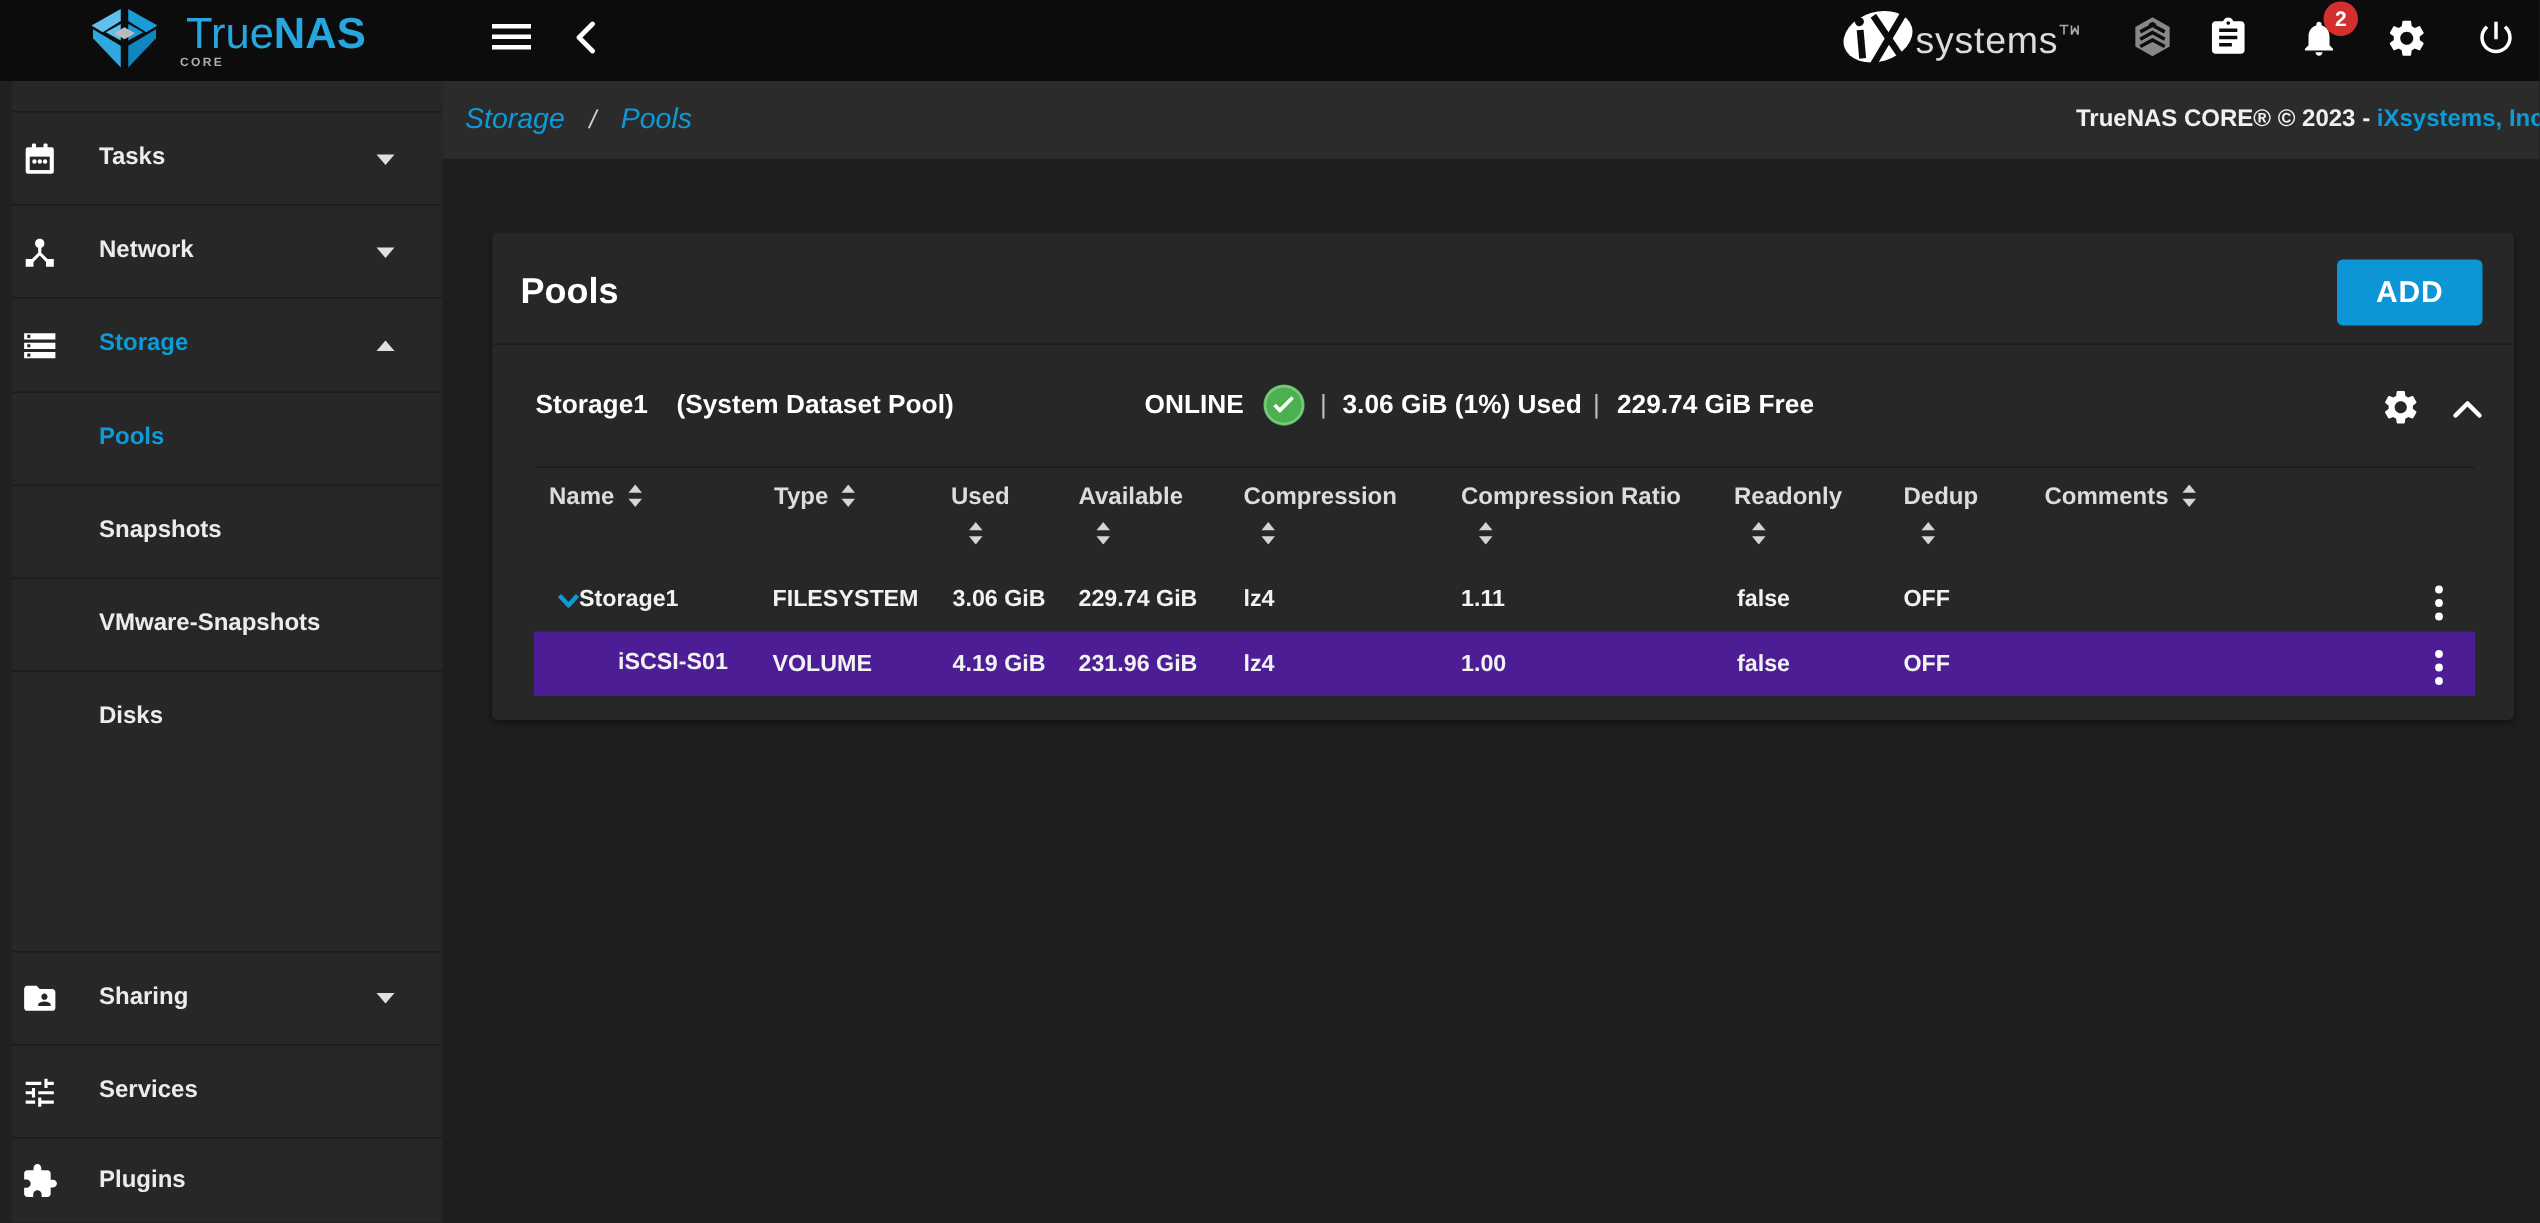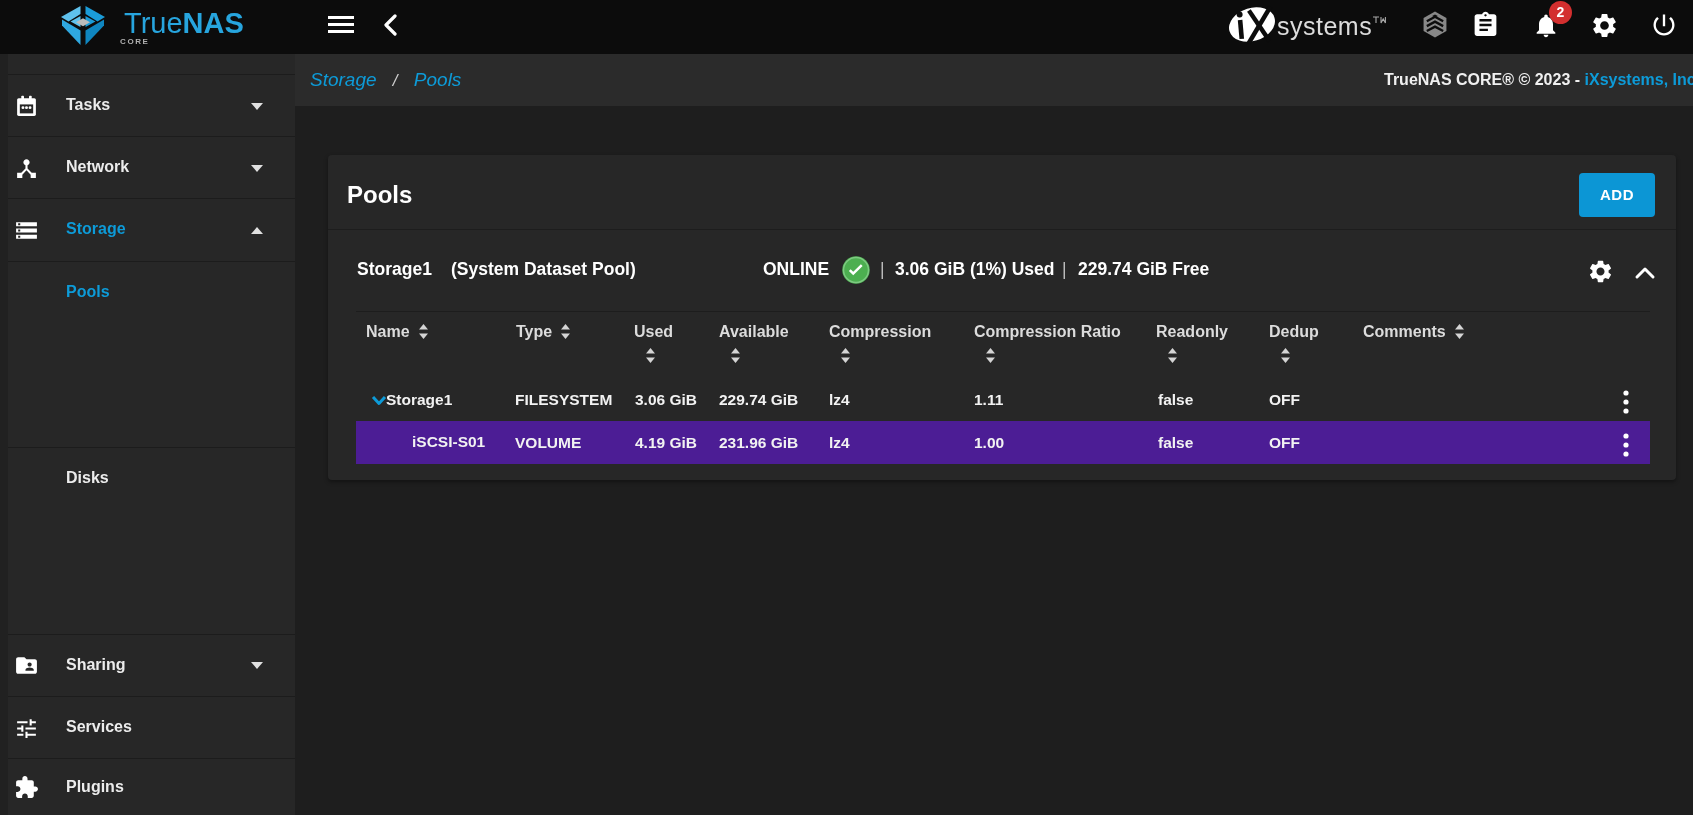--- a/index.html
+++ b/index.html
@@ -25,22 +25,22 @@
 #crumb { position:absolute; left:295px; top:54px; width:1398px; height:52px; background:#2b2b2b; z-index:10; overflow:hidden; }
 #crumb .bc { position:absolute; left:15px; top:15px; font-size:19px; color:#0d9bd8;font-style:italic; }
 #crumb .bc .sep { color:#cfcfcf; padding:0 11px; font-size:17px; }
 #crumb .cr { position:absolute; top:17px; left:1089px; font-size:16px; font-weight:bold; color:#f0f0f0; white-space:nowrap; }
 #crumb .cr a { color:#0d9bd8; text-decoration:none; }
 
 
 #card { position:absolute; left:328px; top:155px; width:1348px; height:325px; background:#272727;
   border-radius:4px; box-shadow:0 2px 4px rgba(0,0,0,.4); }
 #cardtitle { position:absolute; left:19px; top:26px; font-size:24px; font-weight:bold; color:#fff; }
-#addbtn { position:absolute; right:21px; top:18px; width:76px; height:44px; background:#0c96d5;
-  border-radius:4px; color:#fff; font-size:15px; font-weight:bold; text-align:center; line-height:44px; letter-spacing:.5px; }
+#addbtn { position:absolute; right:21px; top:18px; width:97px; height:44px; background:#0c96d5;
+  border-radius:4px; color:#fff; font-size:20px; font-weight:bold; text-align:center; line-height:44px; letter-spacing:.5px; }
 #poolhead { position:absolute; left:0; top:74px; width:1348px; height:82px; border-top:1px solid #1d1d1d; }
 #poolhead .t { position:absolute; top:29px; font-size:17.5px; font-weight:bold; color:#fff; white-space:nowrap; }
 
 
 #thead { position:absolute; left:28px; top:156px; width:1294px; height:69px; border-top:1px solid #1d1d1d; }
 .th { position:absolute; top:11px; font-size:16px; font-weight:bold; color:#dcdcdc; white-space:nowrap; }
 .sorticon { display:inline-block; width:13px; height:15px; vertical-align:-2px; margin-left:7px; }
 .sort2 { position:absolute; top:36px; width:13px; height:15px; }
 .row { position:absolute; left:28px; width:1294px; }
 .cell { position:absolute; font-size:15.5px; font-weight:bold; color:#f2f2f2; white-space:nowrap; }
@@ -140,20 +140,26 @@
     </div>
     <div class="navitem" style="top:144.4px;height:62.2px">
       <svg class="navicon" style="top:18.6px" viewBox="0 0 24 24" fill="#fff">
         <path d="M2 20h20v-4H2v4zm2-3h2v2H4v-2zM2 4v4h20V4H2zm4 3H4V5h2v2zm-4 7h20v-4H2v4zm2-3h2v2H4v-2z"></path>
       </svg>
       <div class="navtxt blue" style="top:21.1px">Storage</div>
       <div class="navarr up" style="top:27.6px"></div>
     </div>
     <div class="navitem" style="top:206.6px;height:62.2px">
       <div class="navtxt blue" style="top:21.1px">Pools</div>
+    </div>
+    <div class="navitem" style="top:268.8px;height:62.2px">
+      <div class="navtxt" style="top:21.1px">Snapshots</div>
+    </div>
+    <div class="navitem" style="top:331.0px;height:62.2px">
+      <div class="navtxt" style="top:21.1px">VMware-Snapshots</div>
     </div>
     <div class="navitem" style="top:393.2px;height:62.2px">
       <div class="navtxt" style="top:21.1px">Disks</div>
     </div>
     <div class="navitem" style="top:642.0px;height:62.2px">
       <svg class="navicon" style="top:18.6px" viewBox="0 0 24 24" fill="#fff">
         <path d="M3 17v2h6v-2H3zM3 5v2h10V5H3zm10 16v-2h8v-2h-8v-2h-2v6h2zM7 9v2H3v2h4v2h2V9H7zm14 4v-2H11v2h10zm-6-4h2V7h4V5h-4V3h-2v6z"></path>
       </svg>
       <div class="navtxt" style="top:21.1px">Services</div>
     </div>

